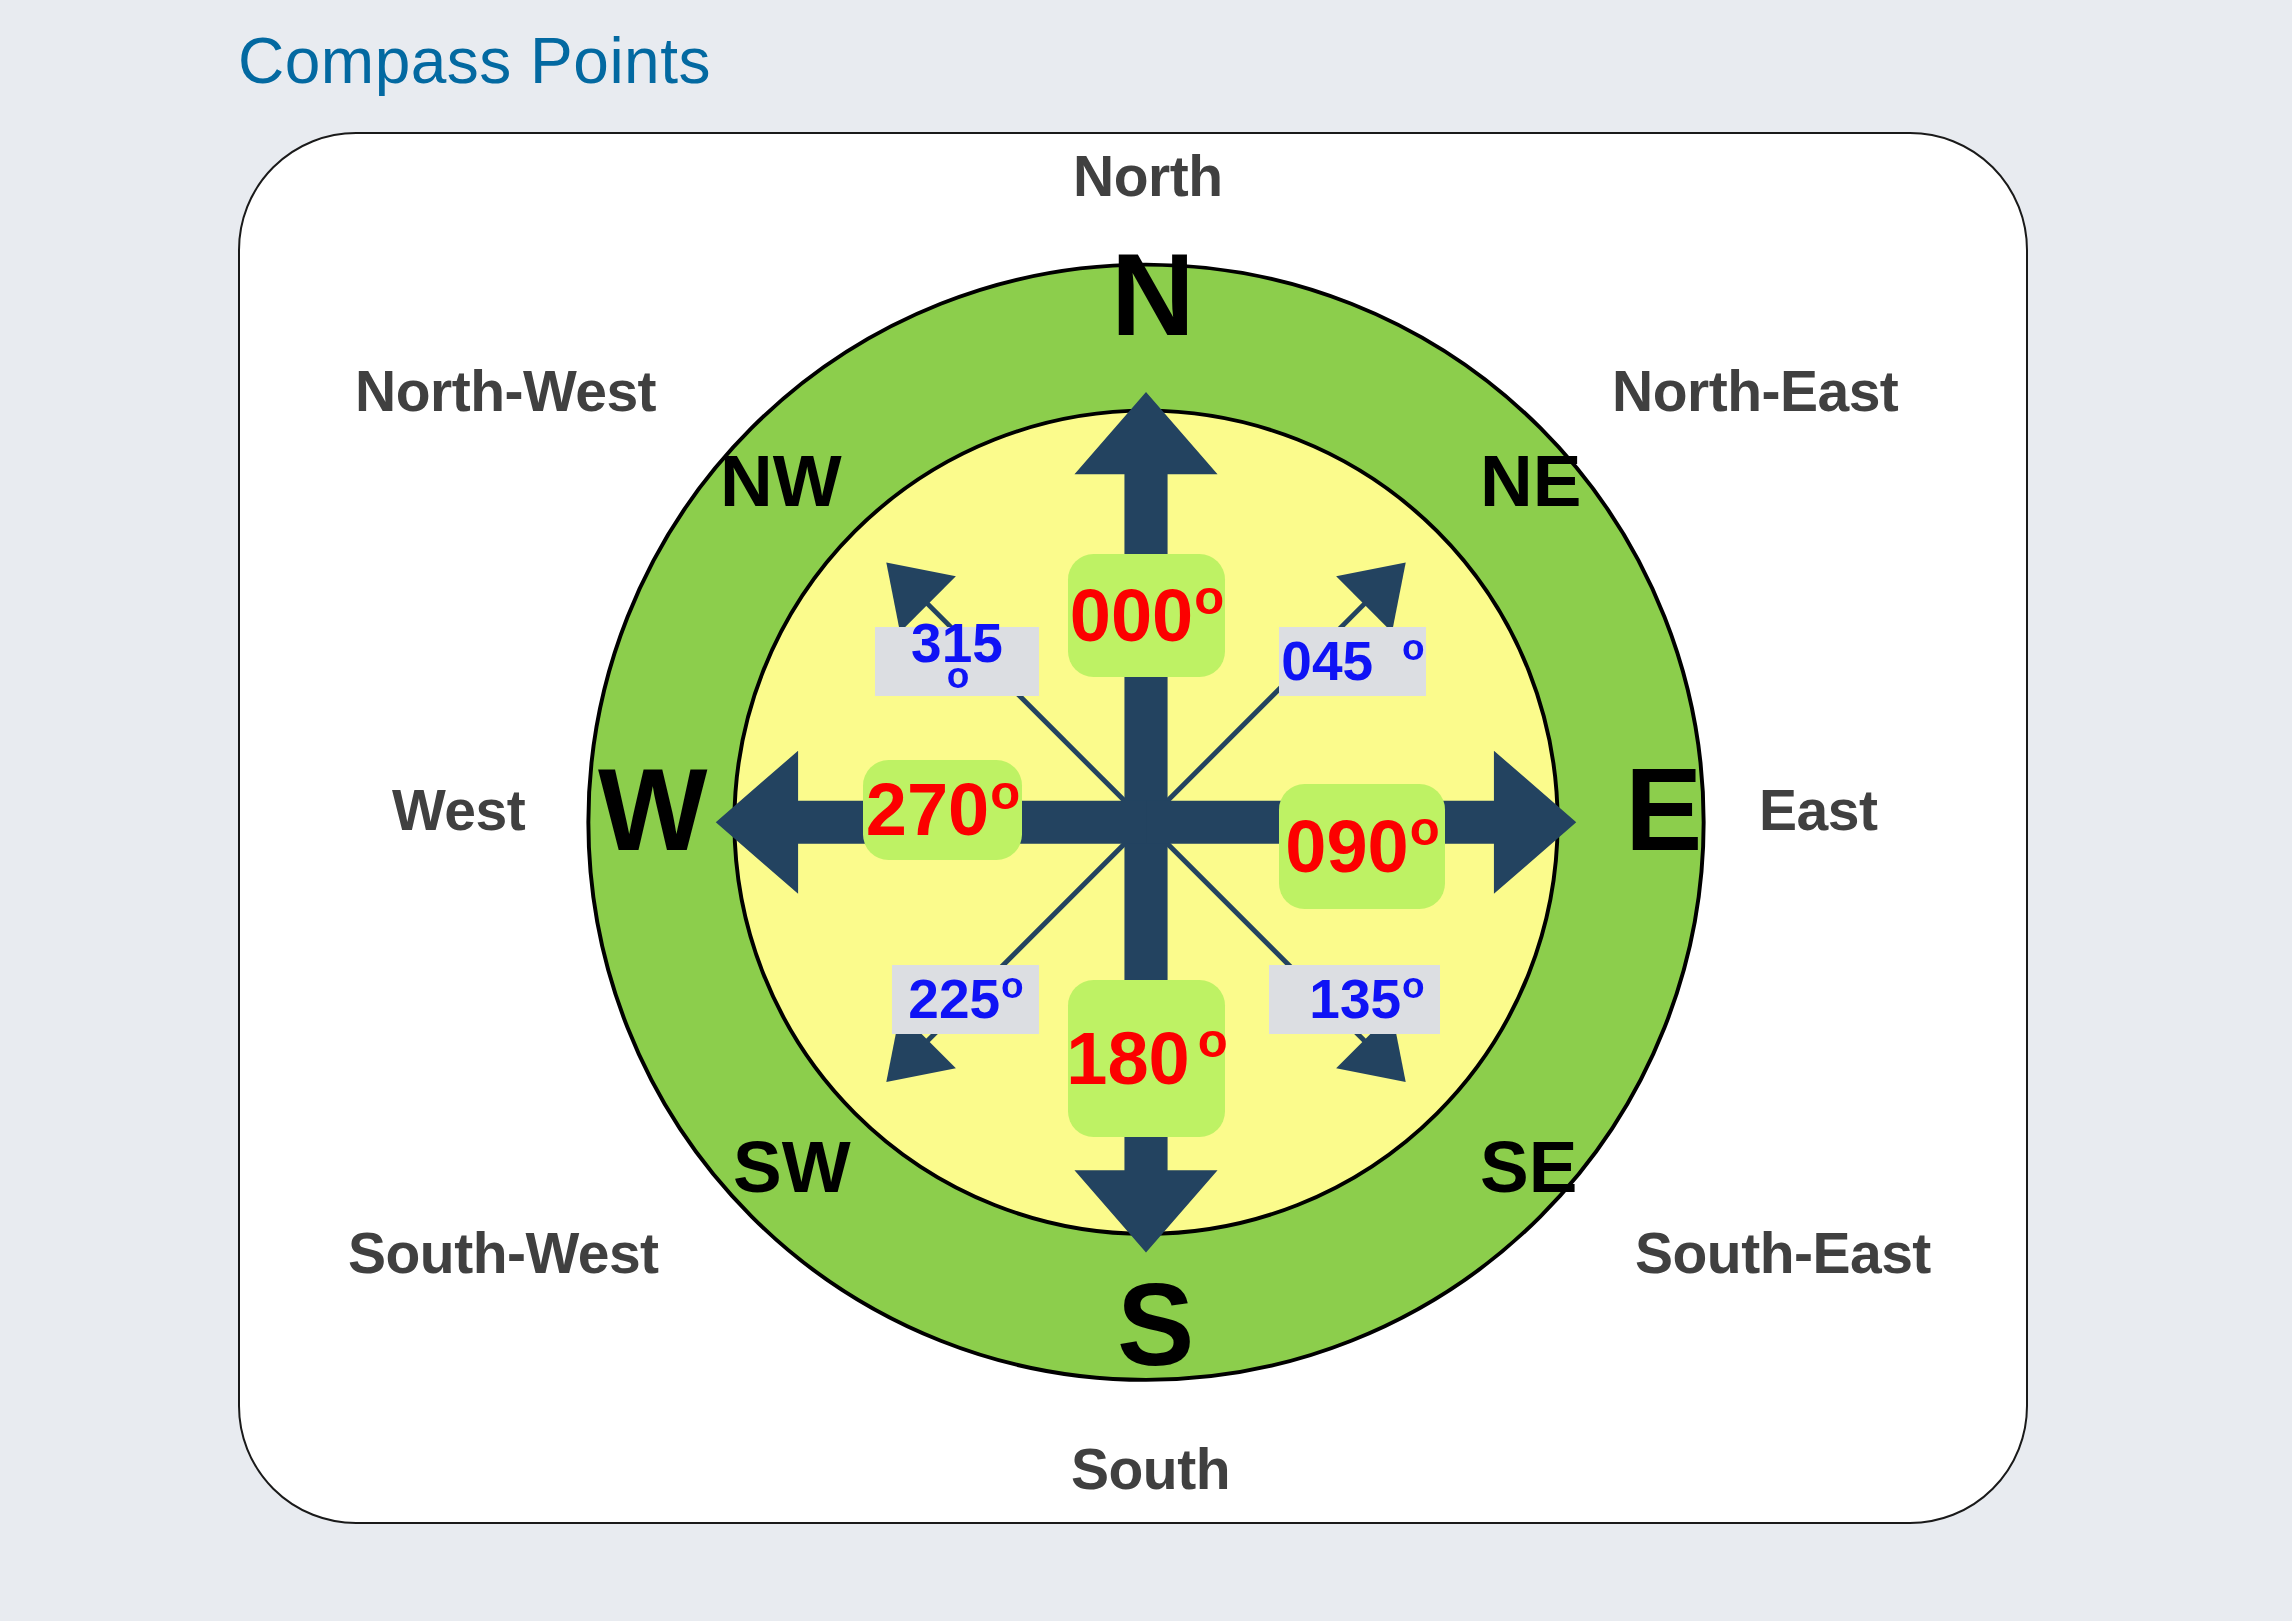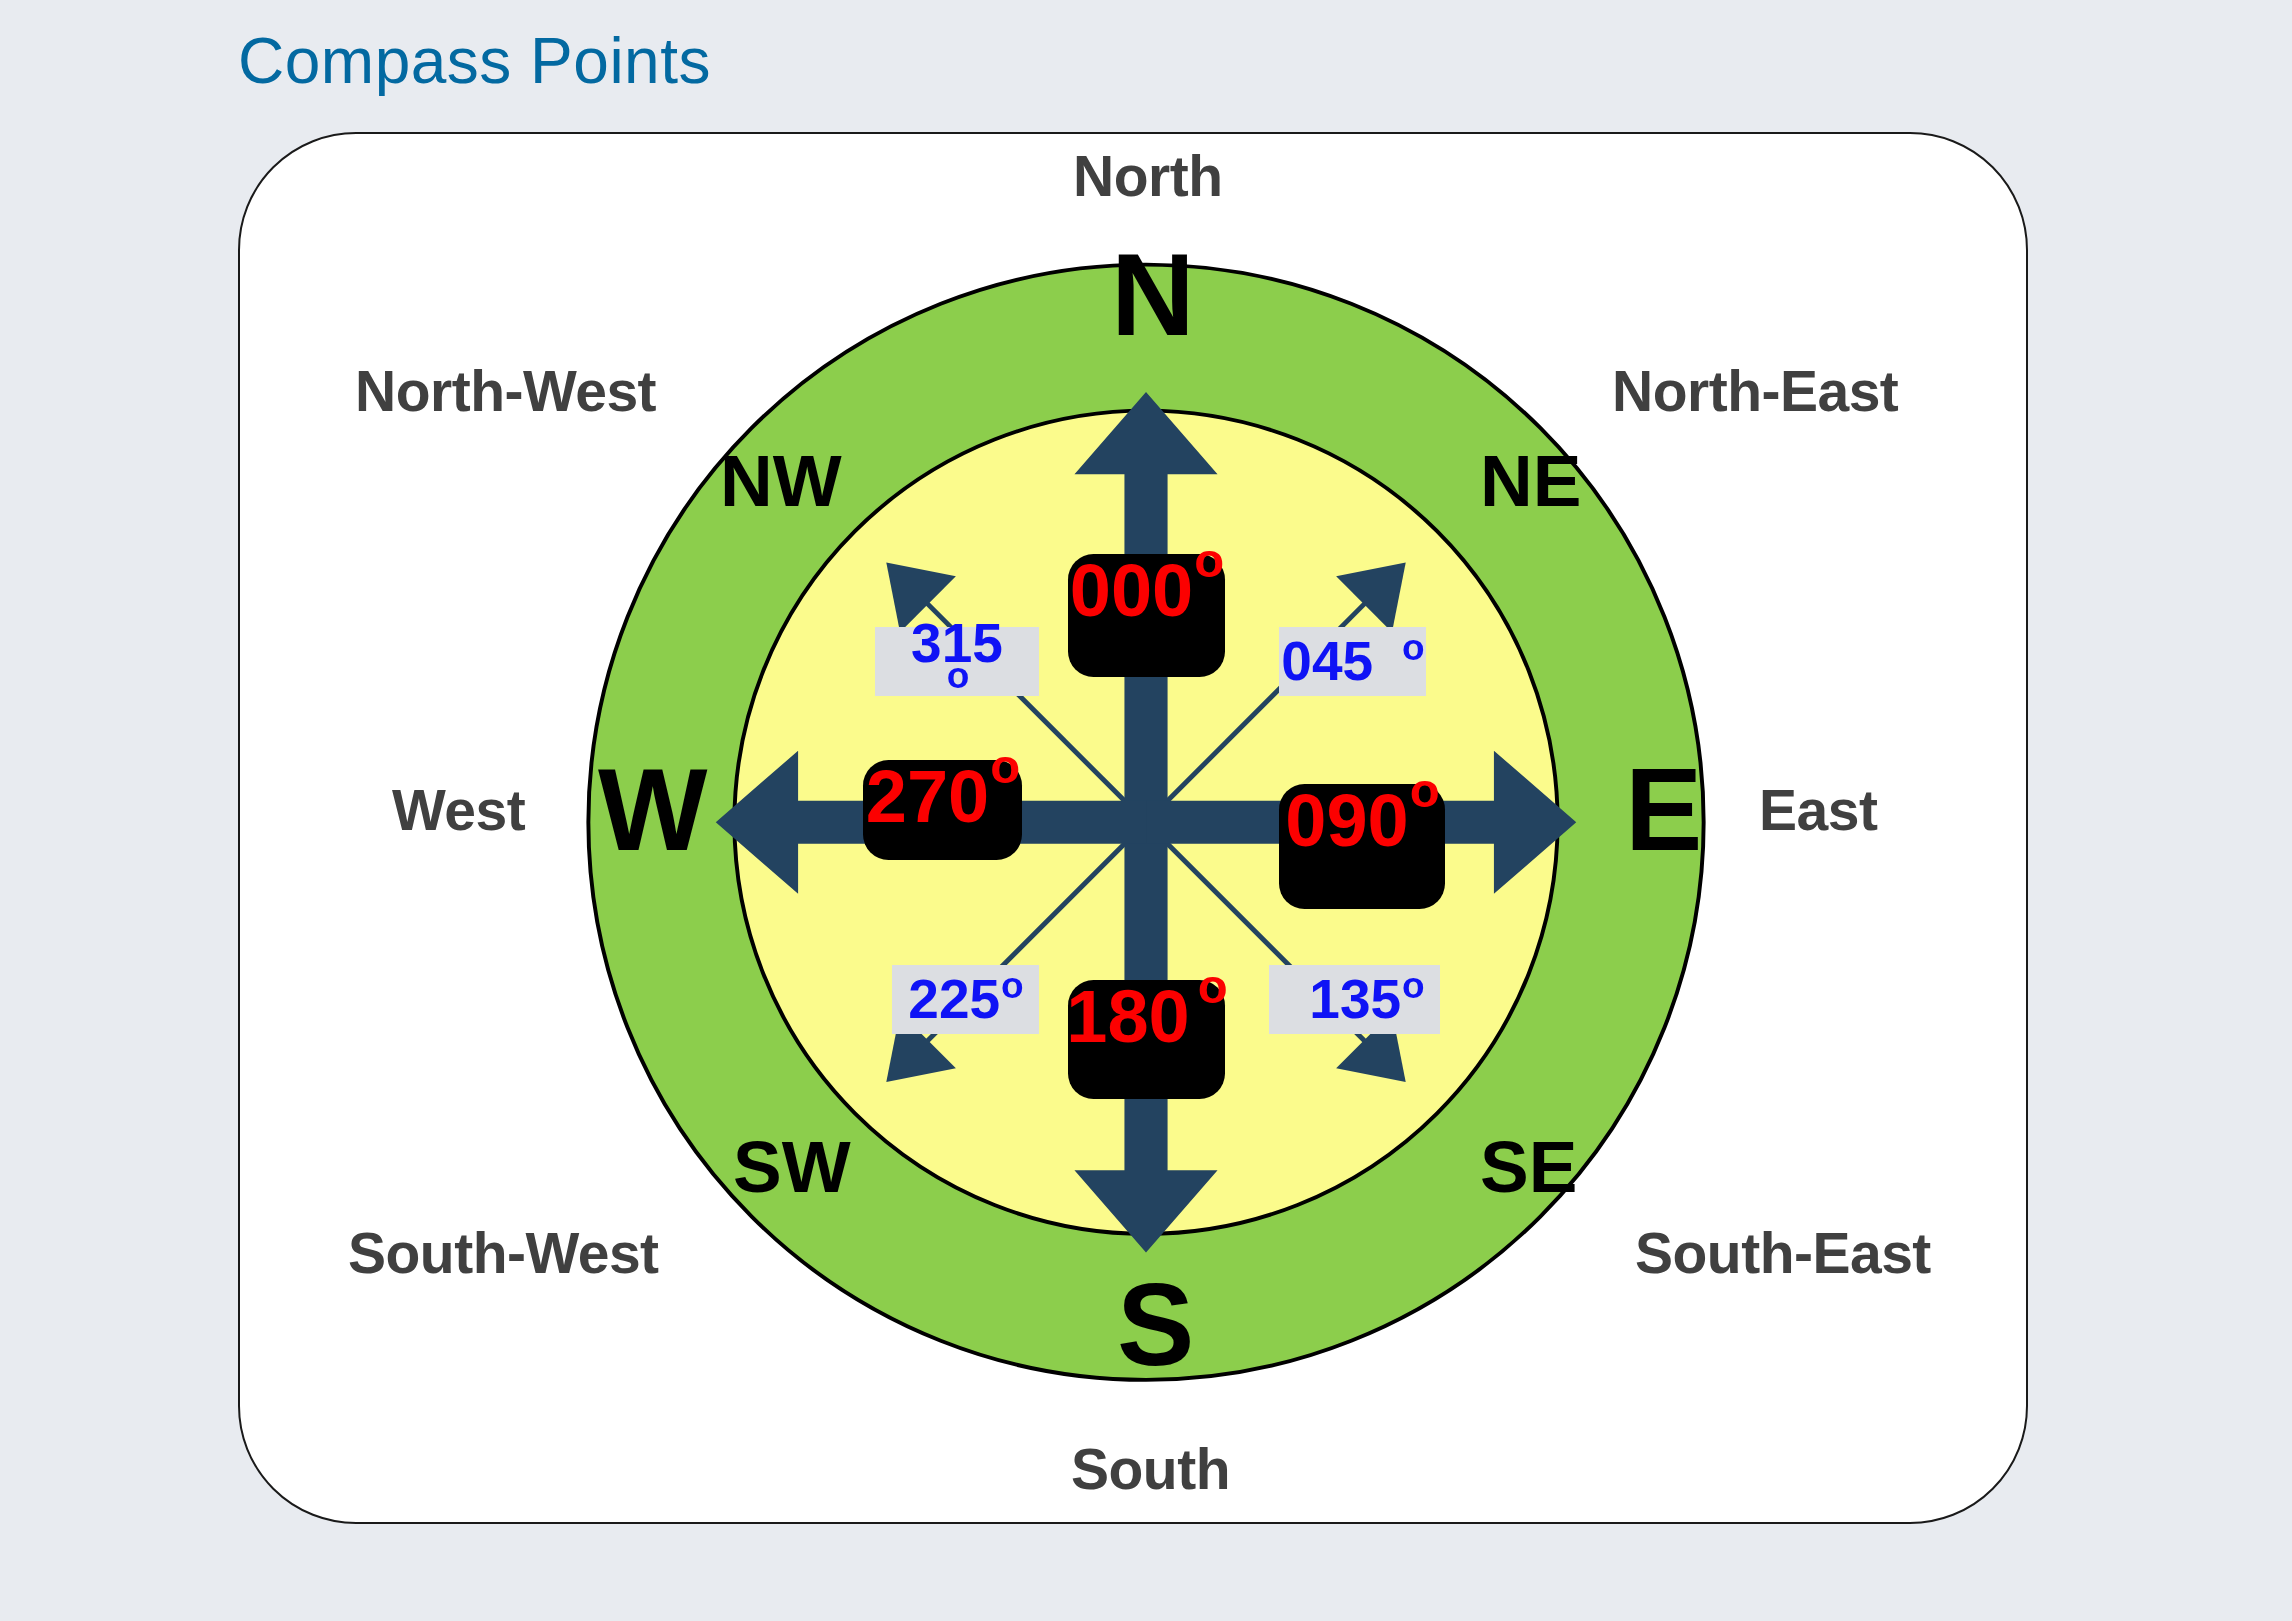--- a/index.html
+++ b/index.html
@@ -101,41 +101,42 @@
   #ring-w  { left: 598px;  top: 743px; }
   #ring-e  { left: 1625px; top: 743px; }
   #ring-nw { left: 720px;  top: 439px; }
   #ring-ne { left: 1480px; top: 439px; }
   #ring-sw { left: 733px;  top: 1125px; }
   #ring-se { left: 1480px; top: 1125px; }
 
   
   .bearing-main {
     position: absolute;
-    background: #000000;
+    background: #bef264;
     border-radius: 25.5px;
     color: #fc0000;
     font-weight: bold;
     font-size: 74px;
     display: flex;
+    align-items: center;
     justify-content: center;
     white-space: nowrap;
     line-height: 1;
   }
   .bearing-main .deg {
     font-size: 49px;
     vertical-align: super;
     line-height: 1;
     position: relative;
     top: -17.6px;
     left: 1px;
   }
   #bearing-000 { left: 1068px; top: 554px;  width: 157px; height: 123px; }
   #bearing-090 { left: 1279px; top: 760px;  width: 166px; height: 125px; margin-top: 24px; }
-  #bearing-180 { left: 1068px; top: 980px; width: 157px; height: 119px; gap: 7px; }
+  #bearing-180 { left: 1068px; top: 980px; width: 157px; height: 157px; gap: 7px; }
   #bearing-270 { left: 863px;  top: 760px;  width: 159px; height: 100px; }
 
   
   .bearing-sub {
     position: absolute;
     background: #dcdee2;
     color: #0f13f5;
     font-weight: bold;
     font-size: 55px;
     display: flex;

